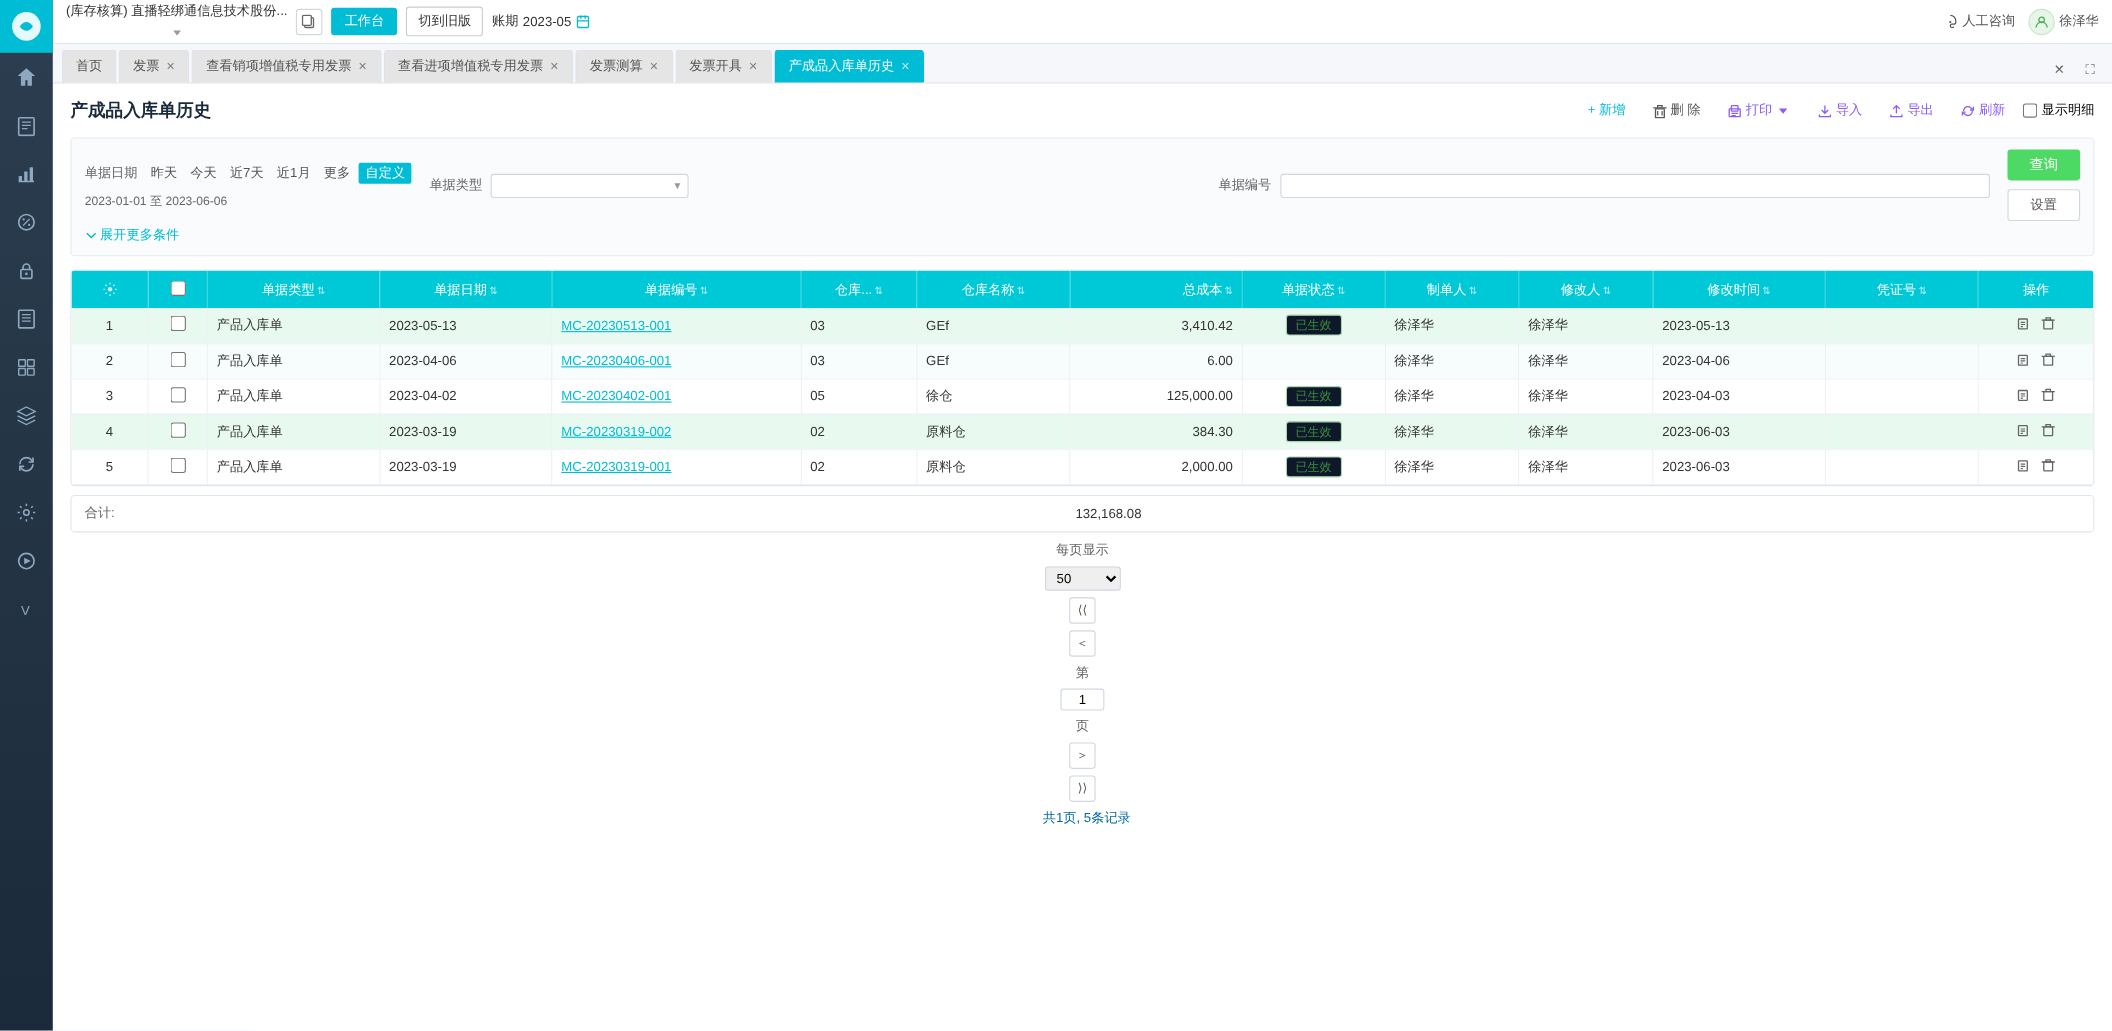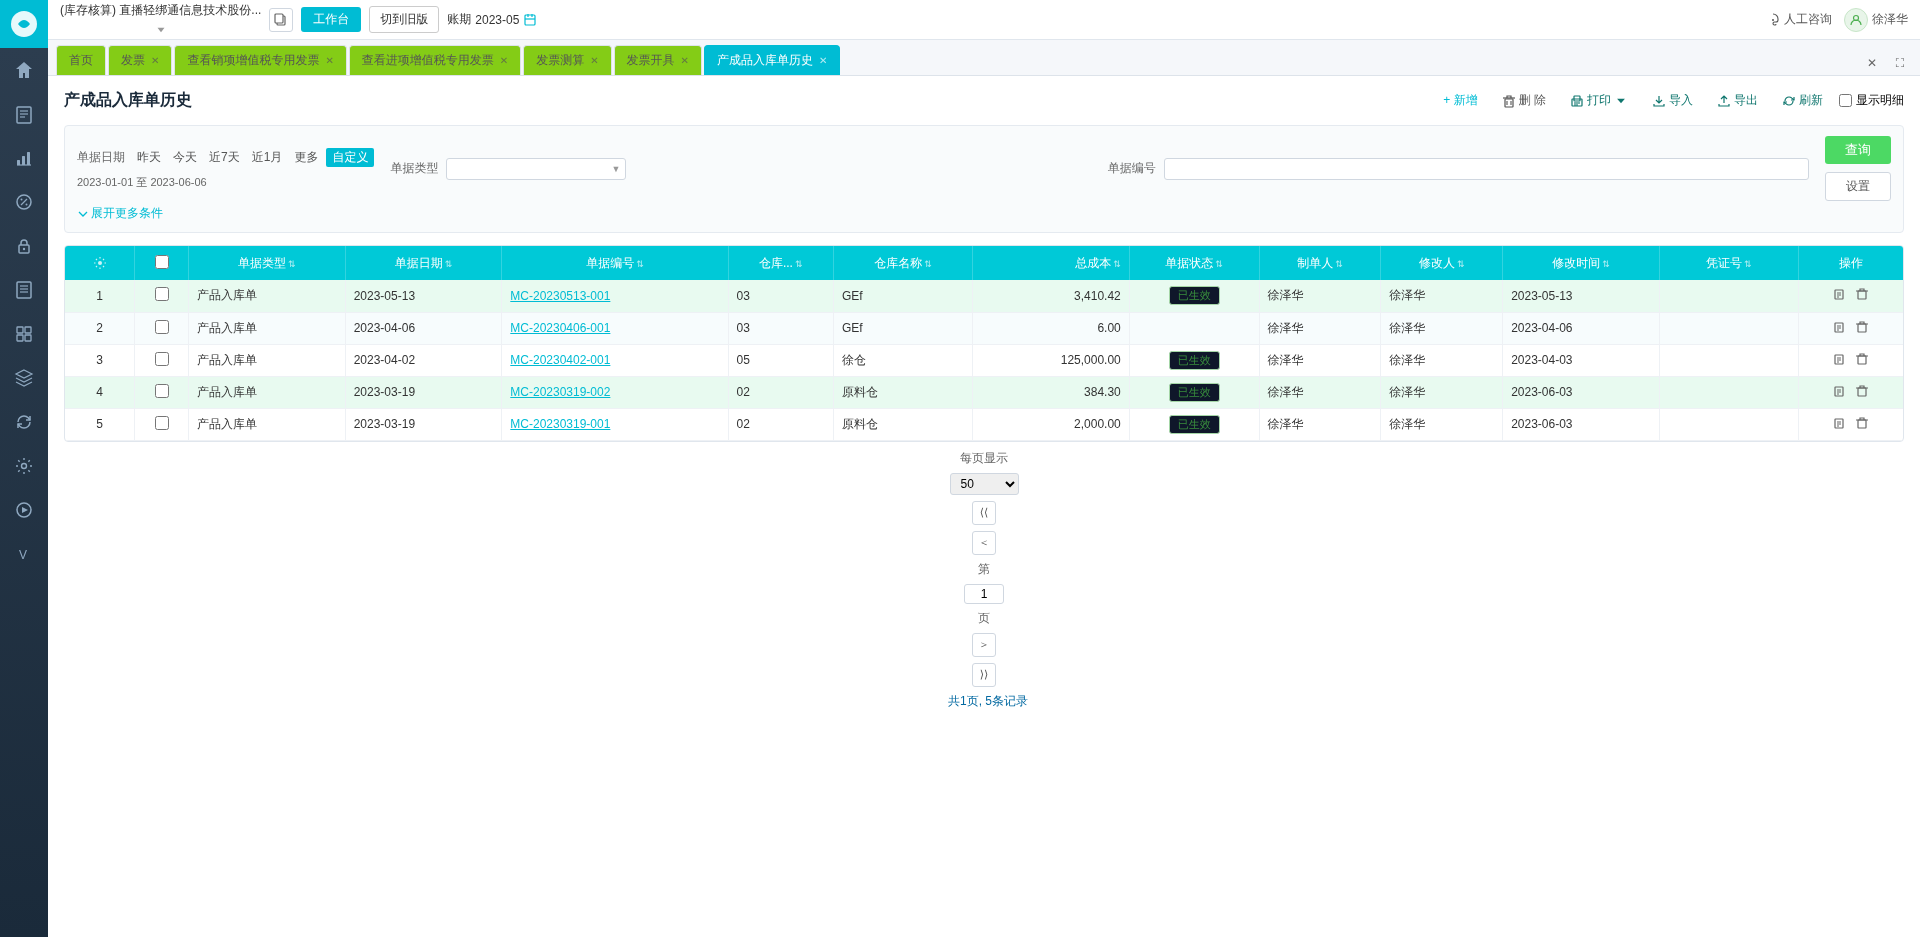--- a/index.html
+++ b/index.html
@@ -24,35 +24,35 @@
     .topbar-oldver { border: 1px solid #ccc; background: #fff; color: #333; border-radius: 3px; padding: 4px 10px; cursor: pointer; font-size: 12px; }
     .topbar-period { display: flex; align-items: center; gap: 4px; font-size: 12px; color: #333; }
     .topbar-period svg { width: 14px; height: 14px; color: #00bcd4; }
     .topbar-right { margin-left: auto; display: flex; align-items: center; gap: 12px; }
     .topbar-service { display: flex; align-items: center; gap: 4px; color: #555; cursor: pointer; }
     .topbar-user { display: flex; align-items: center; gap: 4px; color: #555; cursor: pointer; }
     .avatar { width: 24px; height: 24px; border-radius: 50%; background: #e8f5e9; display: flex; align-items: center; justify-content: center; font-size: 10px; color: #4caf50; border: 1px solid #c8e6c9; }
 
     
     .tabbar { height: 36px; background: #f5f7fa; border-bottom: 1px solid #dde3ea; display: flex; align-items: flex-end; padding-left: 8px; flex-shrink: 0; }
-    .tab { height: 30px; padding: 0 12px; display: flex; align-items: center; gap: 6px; cursor: pointer; border-radius: 4px 4px 0 0; font-size: 12px; color: #555; background: #84cc16; border: 1px solid #dde3ea; border-bottom: none; margin-right: 2px; white-space: nowrap; }
+    .tab { height: 30px; padding: 0 12px; display: flex; align-items: center; gap: 6px; cursor: pointer; border-radius: 4px 4px 0 0; font-size: 12px; color: #555; background: #e5e5e5; border: 1px solid #dde3ea; border-bottom: none; margin-right: 2px; white-space: nowrap; }
     .tab.active { background: #00bcd4; color: #fff; border-color: #00bcd4; }
     .tab .close-icon { font-size: 10px; color: inherit; opacity: 0.7; cursor: pointer; }
     .tab.active .close-icon { color: #fff; }
     .tabbar-right { margin-left: auto; display: flex; align-items: center; padding-right: 8px; gap: 4px; }
     .tabbar-action-btn { width: 24px; height: 24px; display: flex; align-items: center; justify-content: center; cursor: pointer; color: #666; }
 
     
     .content { flex: 1; overflow: auto; padding: 12px 16px; background: #fff; }
 
     
     .page-header { display: flex; align-items: center; justify-content: space-between; margin-bottom: 12px; }
     .page-title { font-size: 16px; font-weight: bold; color: #1a2a3a; }
     .toolbar { display: flex; align-items: center; gap: 8px; }
-    .toolbar-btn { display: flex; align-items: center; gap: 3px; cursor: pointer; color: #0f766e; font-size: 12px; padding: 4px 8px; border-radius: 3px; }
+    .toolbar-btn { display: flex; align-items: center; gap: 3px; cursor: pointer; color: #8b5cf6; font-size: 12px; padding: 4px 8px; border-radius: 3px; }
     .toolbar-btn svg { width: 14px; height: 14px; }
     .toolbar-add { color: #00bcd4; }
     .toolbar-delete { color: #555; }
 
     
     .filter-area { background: #f9fbfc; border: 1px solid #e5eaf0; border-radius: 4px; padding: 10px 12px; margin-bottom: 12px; }
     .filter-row { display: flex; align-items: center; gap: 16px; flex-wrap: wrap; }
     .filter-label { color: #666; font-size: 12px; white-space: nowrap; }
     .filter-date-links { display: flex; gap: 4px; align-items: center; }
     .filter-date-link { color: #555; cursor: pointer; padding: 1px 4px; font-size: 12px; border-radius: 2px; }
@@ -578,20 +578,24 @@
                     <line x1="1" y1="4" x2="13" y2="4" stroke="currentColor" stroke-width="1.2"></line>
                     <path d="M5 4V2h4v2" stroke="currentColor" stroke-width="1.2"></path>
                   </svg>
         </button>
       </td>
     </tr>
           </tbody>
       </table>
     </div>
 
+    <div class="footer-summary">
+      <span class="footer-label">合计:</span>
+      <span class="footer-total">132,168.08</span>
+    </div>
 
     <div class="pagination">
       <span class="page-size-label">每页显示</span>
       <select class="page-size-select">
         <option value="50">50</option>
         <option value="100">100</option>
         <option value="200">200</option>
       </select>
       <div class="page-nav-btn">⟨⟨</div>
       <div class="page-nav-btn">＜</div>

